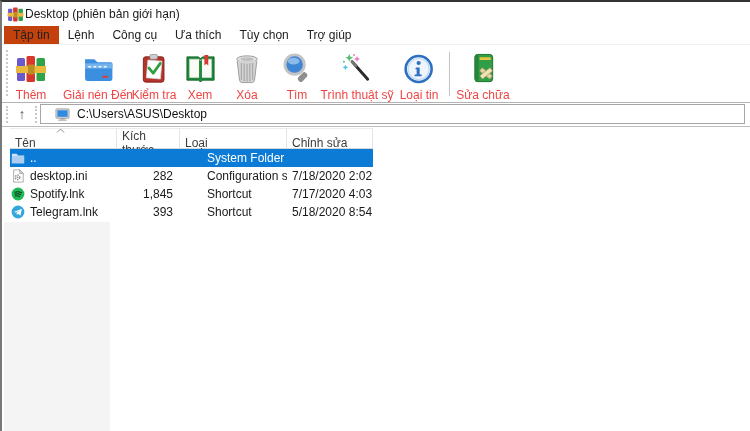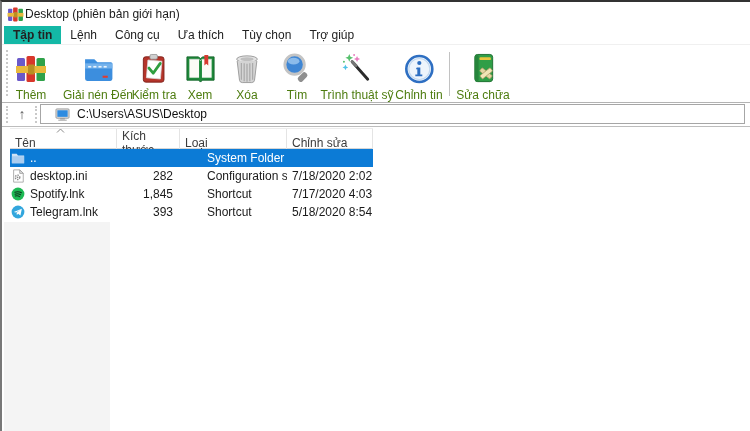--- a/index.html
+++ b/index.html
@@ -24,29 +24,29 @@
     background: #ffffff;
   }
   .title-text { font-size: 12px; color: #1b1b1b; }
   
   .menubar {
     position: absolute; top: 24px; left: 0; right: 0; height: 19px;
     display: flex; align-items: stretch; font-size: 12px; color: #222;
     border-bottom: 1px solid #f0f0f0; background: #fff; padding-left: 2px;
   }
   .menu-item { padding: 2px 9px 3px 9px; display: flex; align-items: center; cursor: default; }
-  .menu-item.active { background: #14b8a6; font-weight: bold; }
+  .menu-item.active { background: #c2410c; }
   
   .toolbar { position: absolute; top: 44px; left: 0; right: 0; height: 57px; background: #fff; border-bottom: 1px solid #b3b3b3; }
   .gripper { position: absolute; width: 0; border-left: 2px dotted #c9c9c9; }
   .tb-gripper { left: 4px; top: 4px; height: 46px; }
   .tbtn {
     position: absolute; top: 3px; transform: translateX(-50%);
     display: flex; flex-direction: column; align-items: center;
-    font-size: 12px; color: #4d7c0f; padding: 1px 4px; white-space: nowrap;
+    font-size: 12px; color: #ef4444; padding: 1px 4px; white-space: nowrap;
   }
   .ticon { width: 36px; height: 37px; display: flex; align-items: center; justify-content: center; margin-bottom: 1px; }
   .tb-sep { position: absolute; left: 447px; top: 6px; height: 44px; width: 0; border-left: 1px solid #c2c2c2; }
   
   .addressbar { position: absolute; top: 102px; left: 0; right: 0; height: 21px; background: #fff; }
   .ab-gripper1 { left: 4px; top: 2px; height: 17px; }
   .ab-gripper2 { left: 33px; top: 2px; height: 17px; }
   .up-btn {
     position: absolute; left: 9px; top: 0; width: 22px; height: 20px;
     display: flex; align-items: center; justify-content: center; color: #5a5a5a; font-size: 14px;
@@ -212,21 +212,21 @@
 
     <div class="tbtn" style="left:417px">
       <span class="ticon">
         <svg width="32" height="32" viewBox="0 0 32 32">
           <circle cx="16" cy="16" r="13" fill="#eef5fc" stroke="#2e6fc2" stroke-width="2.6"></circle>
           <circle cx="16" cy="16" r="10.5" fill="none" stroke="#c3d9f0" stroke-width="1.2"></circle>
           <circle cx="16" cy="10" r="2.1" fill="#2e6fc2"></circle>
           <path d="M13.5 14.5 h3.5 v7 h2 v1.8 h-7 v-1.8 h2 v-5.2 h-1.5 z" fill="#2e6fc2"></path>
         </svg>
       </span>
-      <span>Chỉnh tin</span>
+      <span>Loại tin</span>
     </div>
 
     <div class="tb-sep"></div>
 
     <div class="tbtn" style="left:481px">
       <span class="ticon">
         <svg width="30" height="33" viewBox="0 0 32 34">
           <rect x="7" y="2" width="19" height="29" rx="3" fill="#2f9e47" stroke="#1c6e2e" stroke-width="1"></rect>
           <rect x="7" y="2" width="4" height="29" rx="2" fill="#26853b"></rect>
           <rect x="12" y="5" width="12" height="3" rx="1" fill="#e8c53e"></rect>

